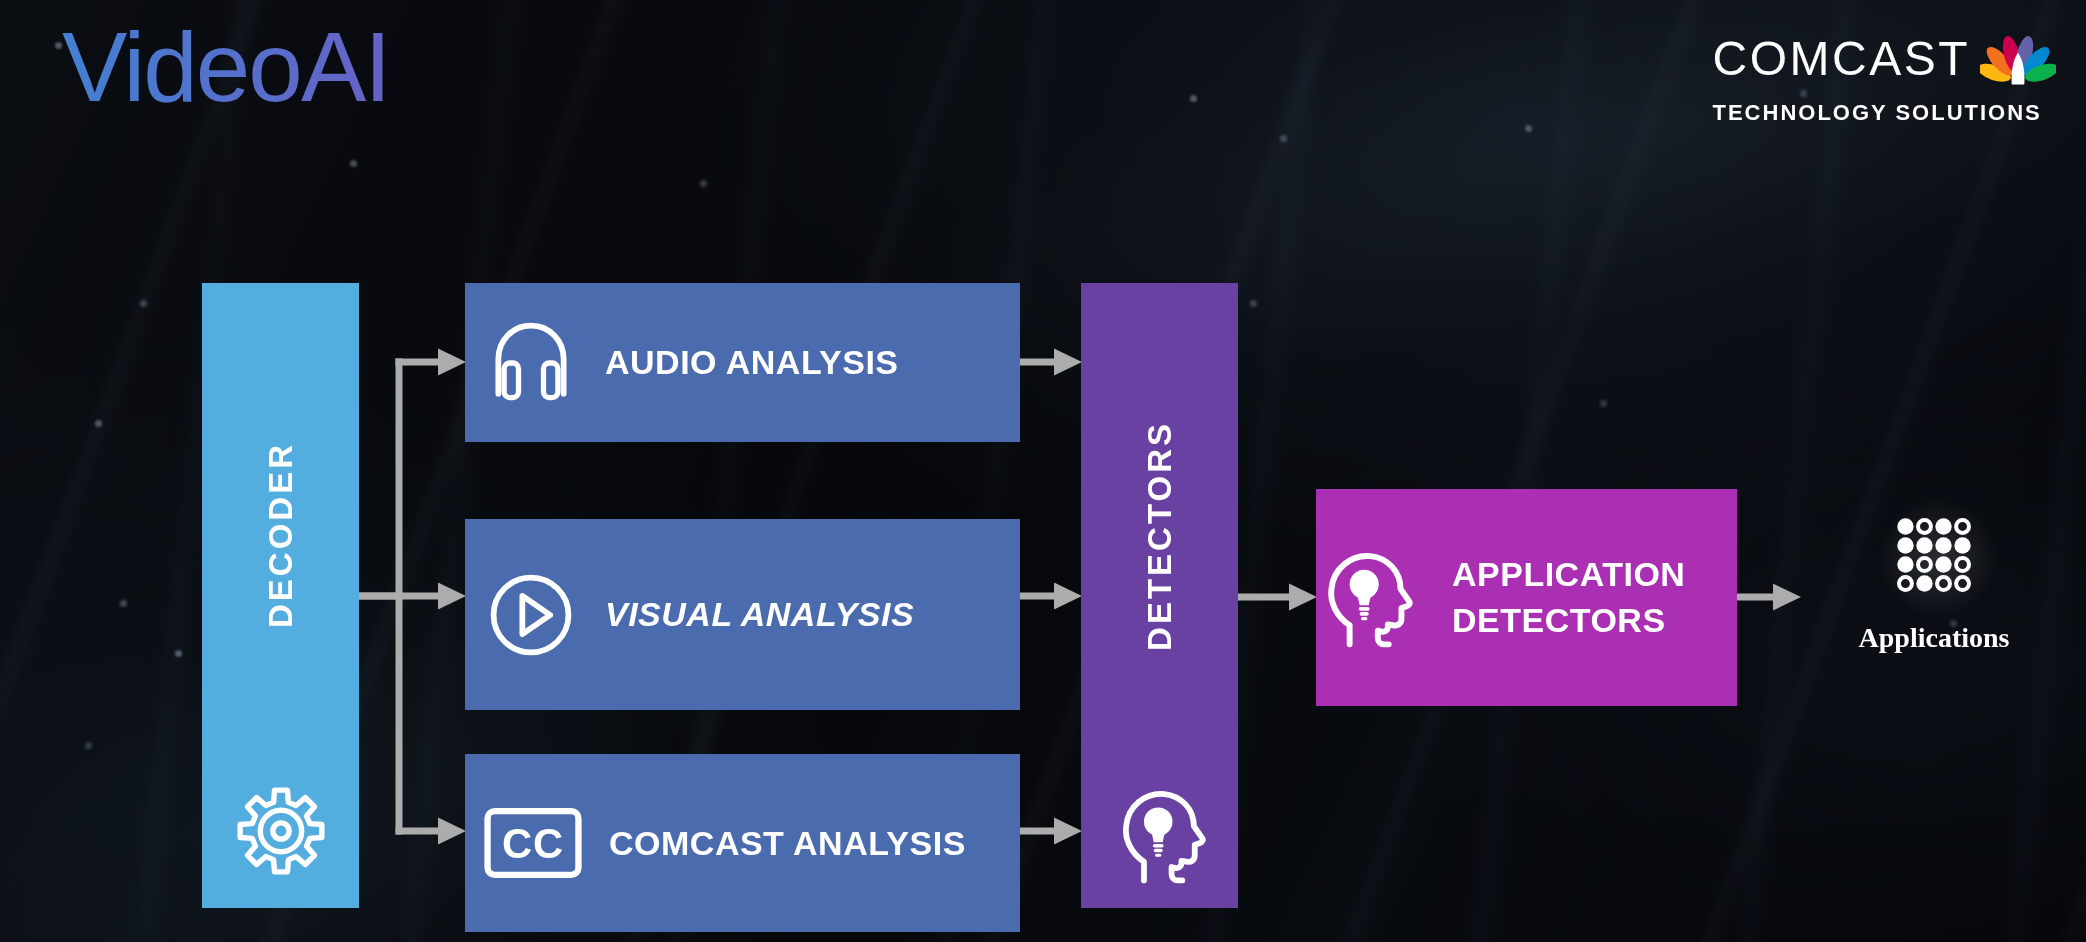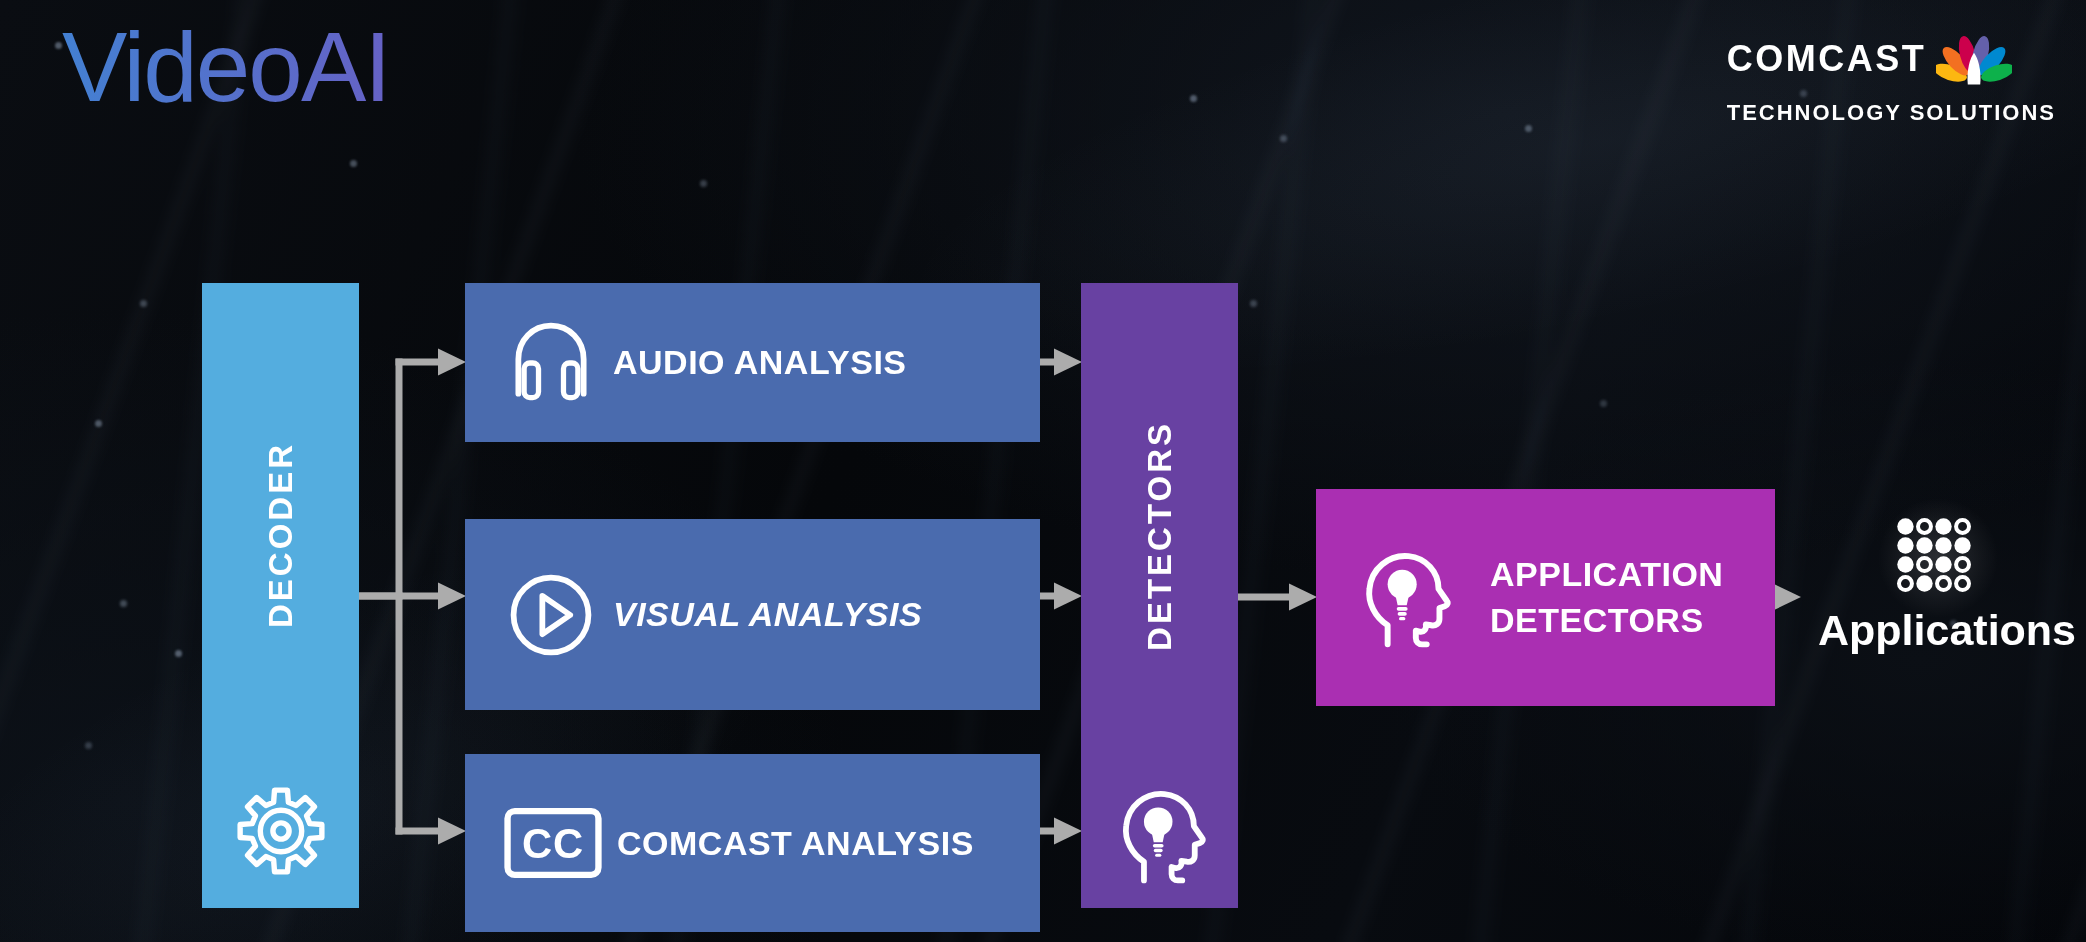--- a/index.html
+++ b/index.html
@@ -54,46 +54,46 @@
   .title{
     position:absolute; left:62px; top:14px; font-size:98px; font-weight:400;
     letter-spacing:-2px; line-height:1.1;
     -webkit-background-clip:text; background-clip:text; color:transparent;
     background-image:linear-gradient(90deg,#4380D2,#6A5EC4);
   }
   .title .tm{font-size:38px; letter-spacing:0; display:inline-block; transform:translateY(-44px);}
   
   .brand{position:absolute; right:30px; top:32px; display:flex; flex-direction:column; align-items:flex-start;}
   .brand-row{display:flex; align-items:center; gap:10px;}
-  .brand-name{font-size:36px; font-weight:700; letter-spacing:2.5px; color:#fff; line-height:1;}
+  .brand-name{font-size:48px; font-weight:400; letter-spacing:2.5px; color:#fff; line-height:1;}
   .brand-sub{font-size:22px; font-weight:700; letter-spacing:2px; color:#fff; margin-top:14px;text-align:center;}
   
   .node{position:absolute; z-index:2;}
   .box{display:flex; align-items:center;}
   .decoder{left:202px; top:283px; width:157px; height:625px;}
   .audio{left:465px; top:283px; width:537px; height:159px;}
   .visual{left:465px; top:519px; width:537px; height:191px;font-style:italic;}
   .captions{left:465px; top:754px; width:537px; height:178px;}
   .detectors{left:1081px; top:283px; width:157px; height:625px;}
   .application{left:1316px; top:489px; width:421px; height:217px;}
-  .hbox{padding-left:38px; gap:14px;}
+  .hbox{padding-left:18px; gap:26px;}
   .hbox .label{font-size:34px; font-weight:700; letter-spacing:0.5px; white-space:nowrap;}
-  .application{padding-left:38px; gap:36px;}
+  .application{gap:36px;}
   .application .label{font-size:34px; font-weight:700; letter-spacing:0.5px; line-height:1.35;}
   .vlabel-wrap{position:absolute; inset:0 0 120px 0; display:flex; align-items:center; justify-content:center;}
   .vlabel{writing-mode:vertical-rl; transform:rotate(180deg); font-size:33px; font-weight:700; letter-spacing:3px; white-space:nowrap;}
   .vicon{position:absolute; left:50%; transform:translateX(-50%);}
   .decoder .vicon{bottom:32px;}
   .detectors .vicon{bottom:24px;}
   
   .video-node{left:50px; top:512px; width:118px; text-align:center; z-index:2;}
   .video-node .endlabel{margin-top:22px;}
   .endlabel{font-size:40px; font-weight:700; color:#fff;}
   .apps-node{left:1818px; top:516px; width:232px; text-align:center; z-index:2;}
-  .apps-node .endlabel{margin-top:12px; font-size:43px;}
+  .apps-node .endlabel{margin-top:28px; font-size:28px;font-family:Liberation Serif, serif;}
   .apps-glow{position:absolute; left:1858px; top:478px; width:160px; height:160px; z-index:1;
     background:radial-gradient(closest-side, rgba(255,255,255,0.14), rgba(255,255,255,0) 75%);}
   #arrow-layer{position:absolute; left:0; top:0; z-index:1;}
   svg{display:block;}
   .icon-stroke{stroke:#fff; fill:none;}
   .cc-text{font-family:"Liberation Sans", sans-serif; font-size:46px; font-weight:700; fill:#fff; letter-spacing:1px;}
 </style>
 </head>
 <body>
 

